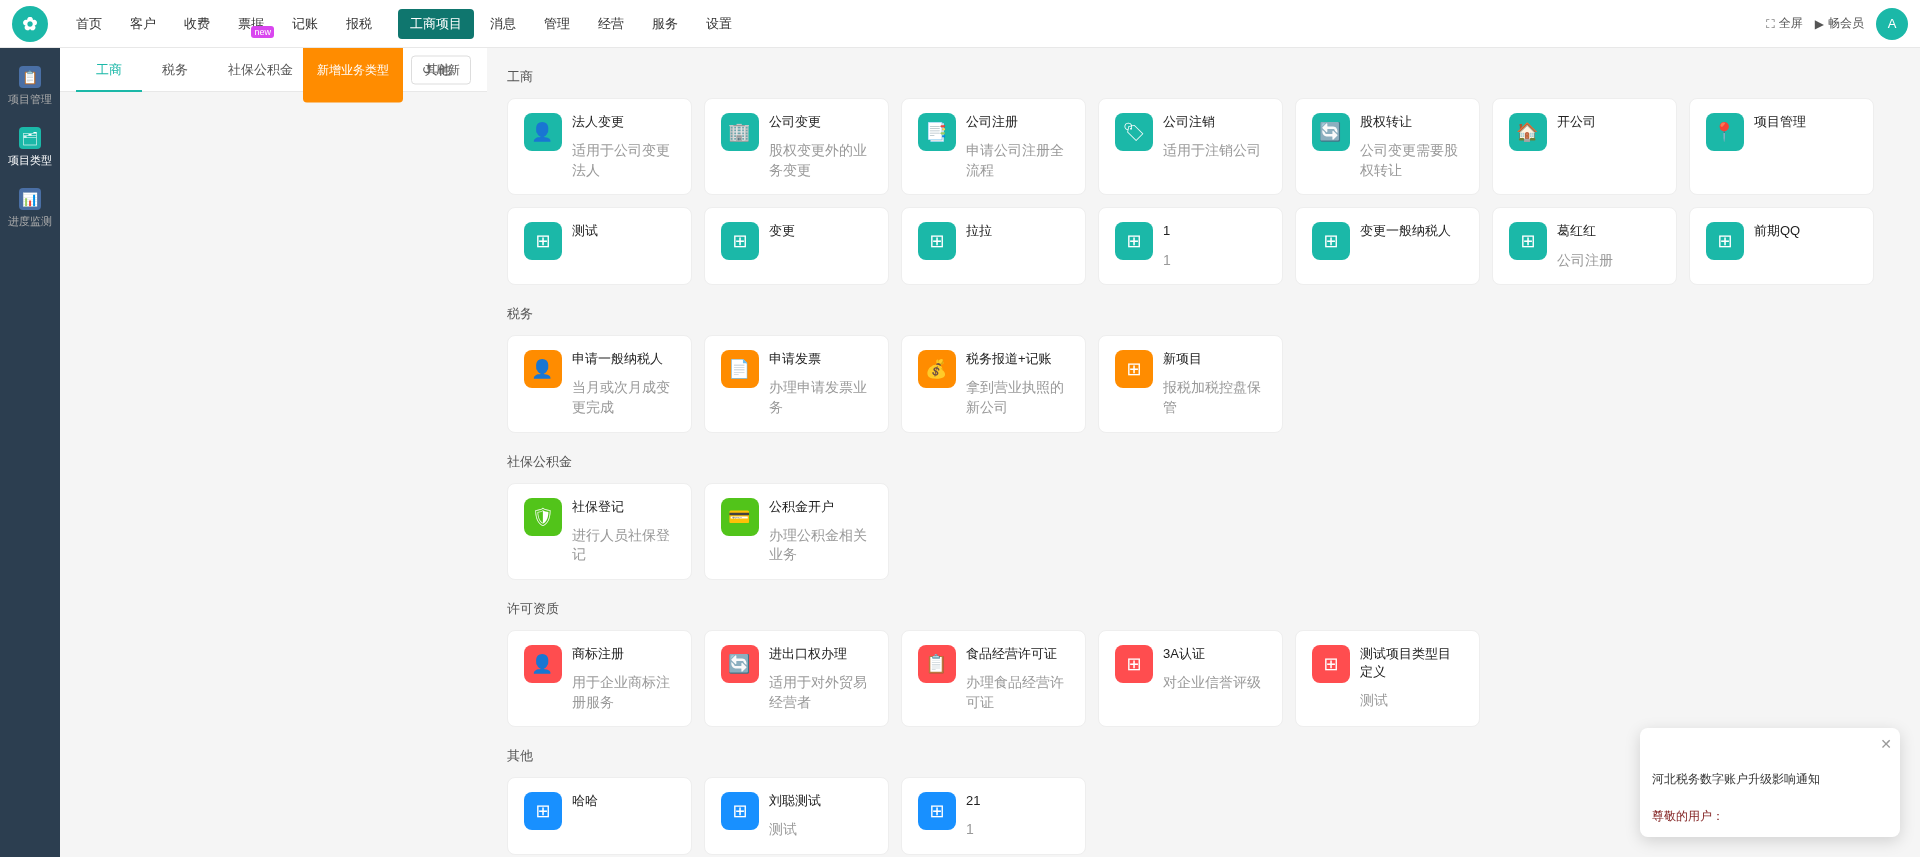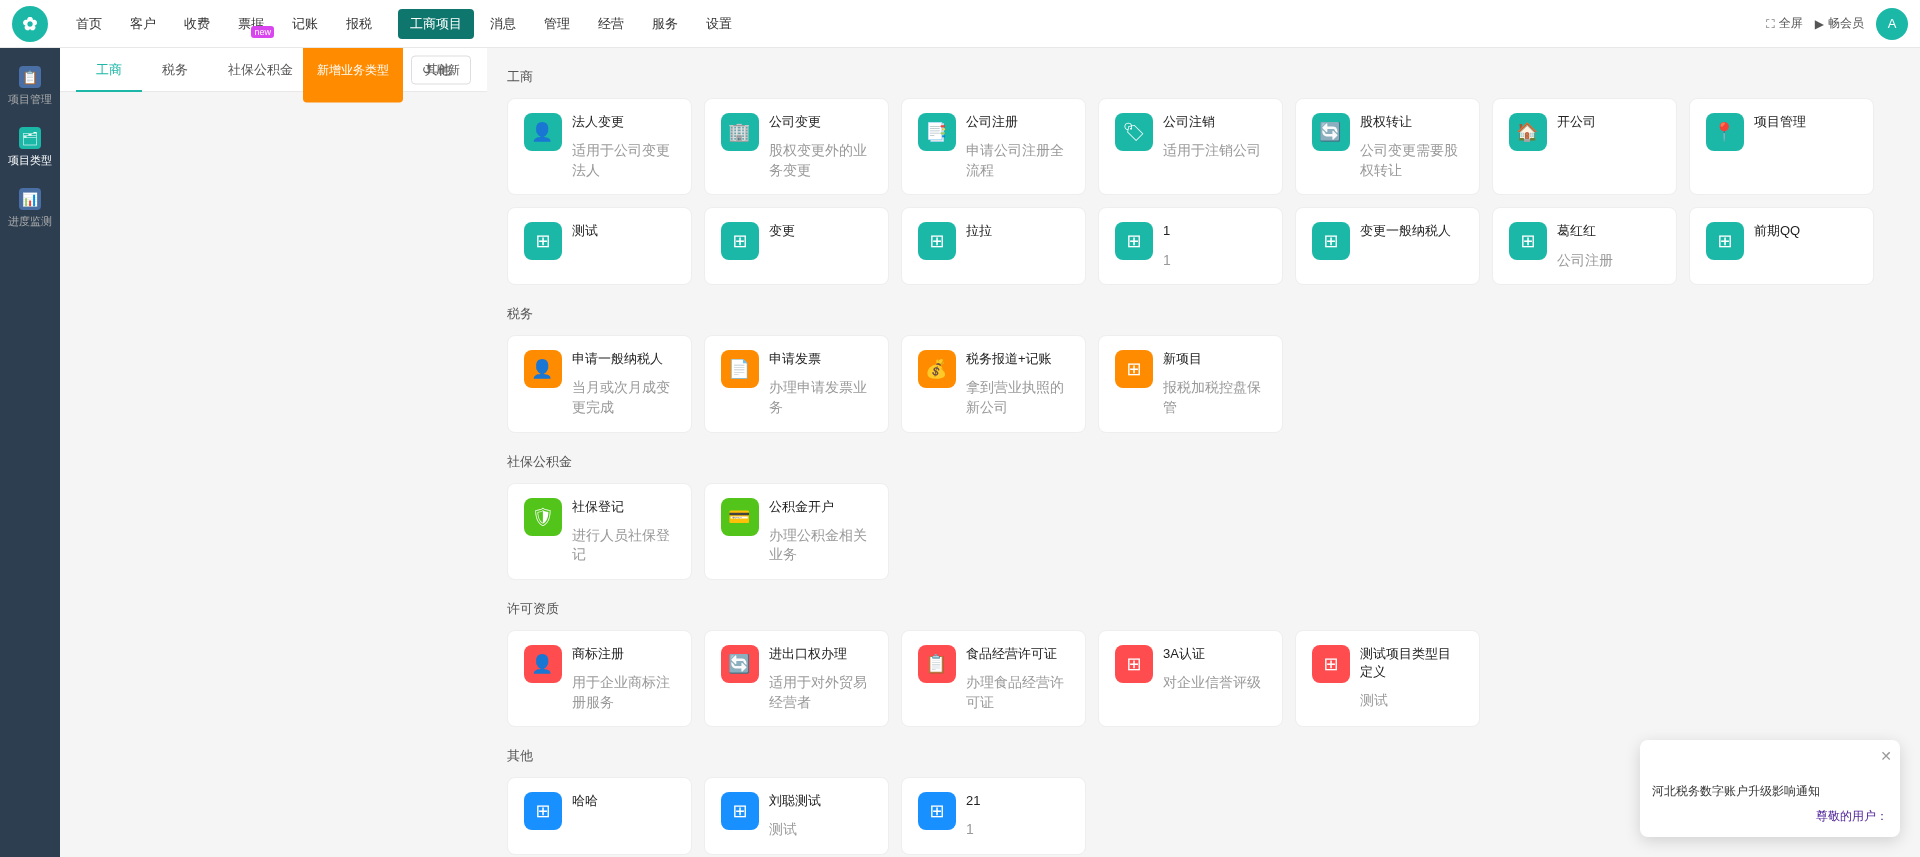--- a/index.html
+++ b/index.html
@@ -241,23 +241,22 @@
       cursor: pointer; color: #999; font-size: 14px;
     }
     .notification-popup .notif-title {
       font-size: 12px;
       color: #333;
       line-height: 1.5;
       padding-right: 16px;
       margin-top: 30px;
     }
     .notification-popup .notif-sub {
-      color: #4c1d95;
-      margin-top: 8px;
-      text-align: right;
+      color: #7f1d1d;
+      margin-top: 20px;
     }
   </style>
 </head>
 <body>
 
 <div class="top-nav">
   <div class="logo">
     <span>✿</span>
   </div>
   <div class="nav-items">

